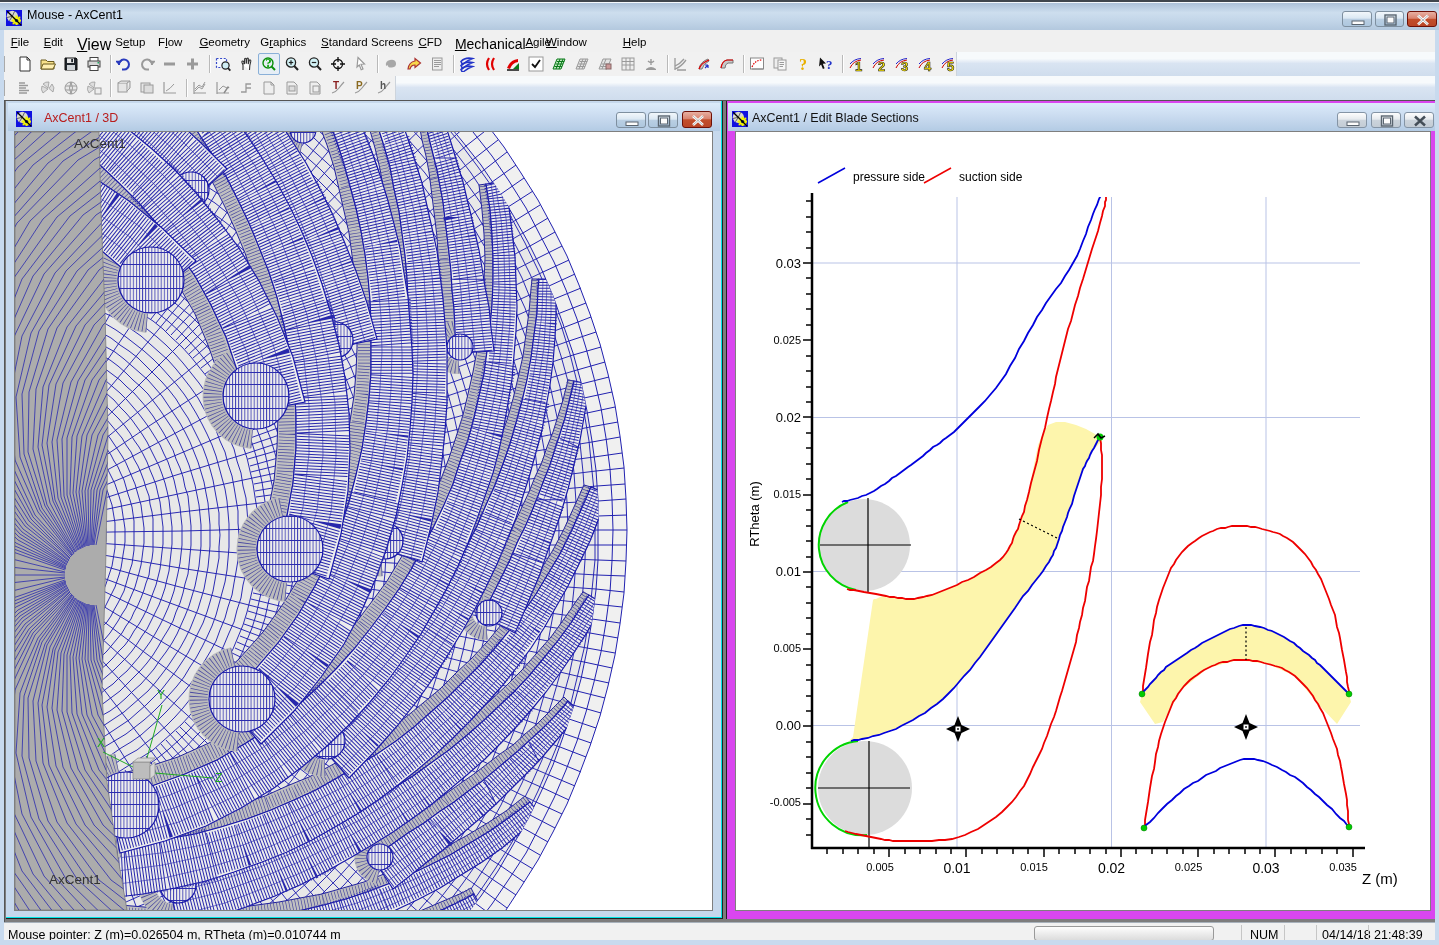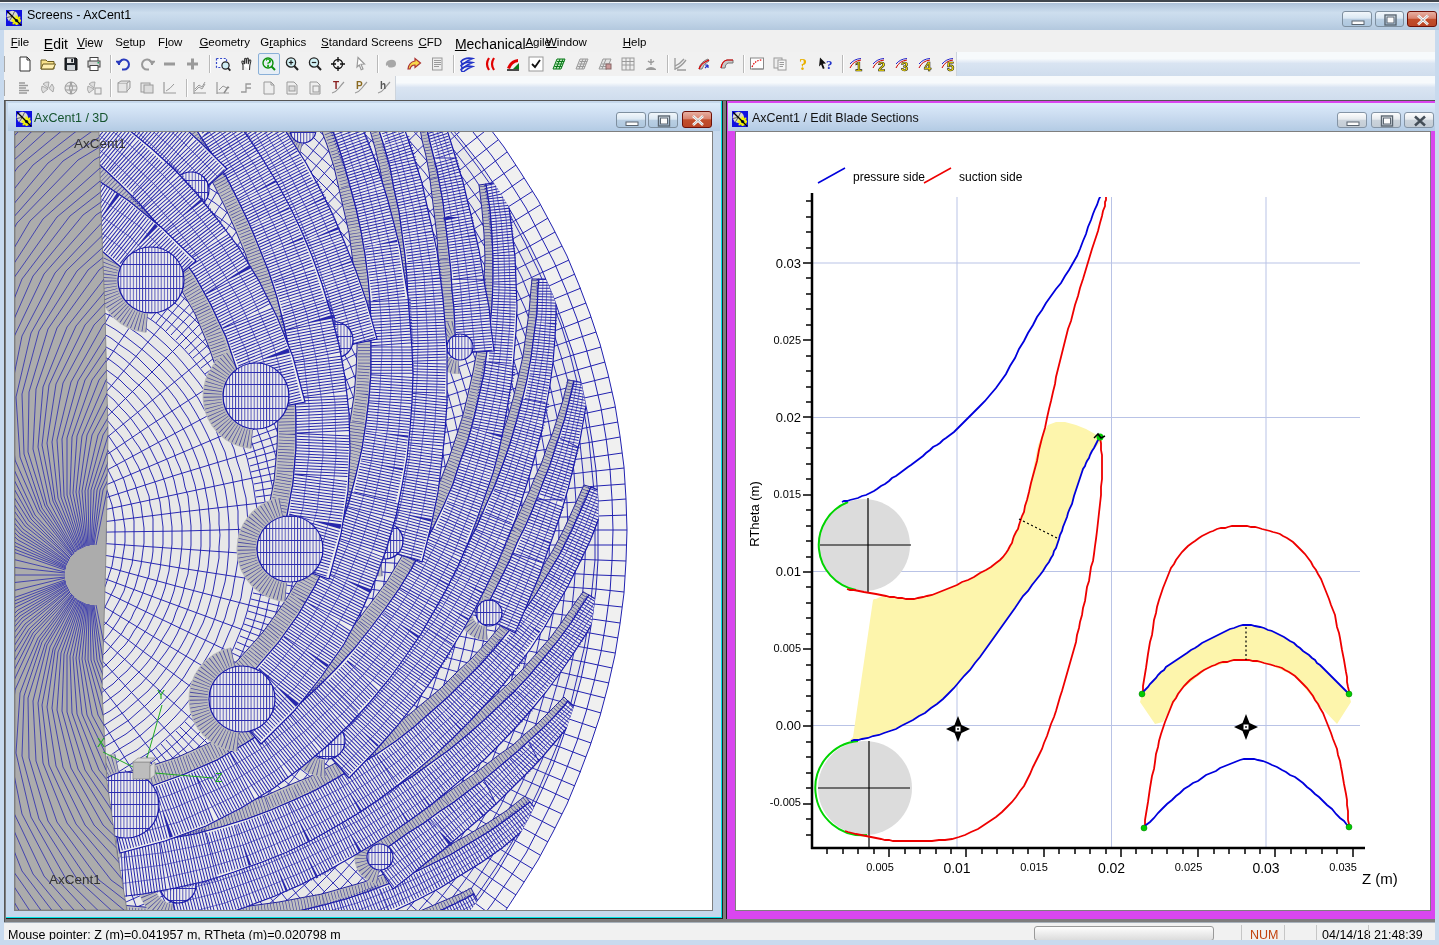--- a/index.html
+++ b/index.html
@@ -22,21 +22,21 @@
           <rect x="5.6" y="9.5" width="1.8" height="2.2"></rect>
           <rect x="13.2" y="9.5" width="1.8" height="2.2"></rect>
           <rect x="6.6" y="6.6" width="1.9" height="1.9"></rect>
           <rect x="12.4" y="6.6" width="1.9" height="1.9"></rect>
           <rect x="6.6" y="12.4" width="1.9" height="1.9"></rect>
           <rect x="12.4" y="12.4" width="1.9" height="1.9"></rect>
         </g>
         <circle cx="10.6" cy="10.6" r="1.7" fill="#0a1a66"></circle>
         <path d="M1.2,1.2L15.2,15.2" stroke="#000" stroke-width="1.3"></path>
       </svg></div>
-<div class="abs" style="left:27px;top:8px;font-size:12.5px;color:#000">Screens - AxCent1</div>
+<div class="abs" style="left:27px;top:8px;font-size:12.5px;color:#000">Mouse - AxCent1</div>
 <div class="abs" style="left:1342px;top:11px;width:30px;height:16px;background:linear-gradient(180deg,#f2f7fb 0%,#dbe8f3 45%,#bacfe3 50%,#aec7de 100%);border:1px solid #7e8f9f;border-radius:3px">
       <svg width="28" height="14" viewBox="0 0 28 14" style="position:absolute;left:0;top:0">
         <rect x="9.0" y="9.0" width="12" height="3.5" fill="#fcfcfc" stroke="#5a6570" stroke-width="1"></rect>
       </svg>
     </div>
     <div class="abs" style="left:1375px;top:11px;width:29px;height:16px;background:linear-gradient(180deg,#f2f7fb 0%,#dbe8f3 45%,#bacfe3 50%,#aec7de 100%);border:1px solid #7e8f9f;border-radius:3px">
       <svg width="27" height="14" viewBox="0 0 27 14" style="position:absolute;left:0;top:0">
         <rect x="9.0" y="3.0" width="11" height="10" fill="none" stroke="#5a6570" stroke-width="1.4"></rect>
         <rect x="9.0" y="3.0" width="11" height="10" fill="none" stroke="#fcfcfc" stroke-width="0"></rect>
         <rect x="11.0" y="5.0" width="7" height="6" fill="#fcfcfc" stroke="#5a6570" stroke-width="1"></rect>
@@ -44,22 +44,22 @@
     </div>
     <div class="abs" style="left:1407px;top:11px;width:30px;height:16px;background:linear-gradient(180deg,#e7b0a2 0%,#d98470 45%,#c24e2b 52%,#ba4526 100%);border:1px solid #6e1006;border-radius:3px">
       <svg width="28" height="14" viewBox="0 0 28 14" style="position:absolute;left:0;top:0">
         <path d="M10.0,3.5L20.0,12.5M20.0,3.5L10.0,12.5" stroke="#fcfcfc" stroke-width="2.6"></path>
         <path d="M10.0,3.5L20.0,12.5M20.0,3.5L10.0,12.5" stroke="#30383f" stroke-width="0.7" fill="none" opacity="0.5"></path>
       </svg>
     </div>
 
 <div class="abs" style="left:0;top:30px;width:1439px;height:22px;background:#f0f0f0">
       <div class="abs" style="left:10.7px;top:6px;font-size:11.5px;color:#000"><u>F</u>ile</div>
-      <div class="abs" style="left:43.8px;top:6px;font-size:14px;color:#000"><u>E</u>dit</div>
-      <div class="abs" style="left:76.9px;top:6px;font-size:12px;color:#000"><u>V</u>iew</div>
+      <div class="abs" style="left:43.8px;top:6px;font-size:11px;color:#000"><u>E</u>dit</div>
+      <div class="abs" style="left:76.9px;top:6px;font-size:16px;color:#000"><u>V</u>iew</div>
       <div class="abs" style="left:115.3px;top:6px;font-size:11.5px;color:#000">S<u>e</u>tup</div>
       <div class="abs" style="left:158.1px;top:6px;font-size:11.5px;color:#000">F<u>l</u>ow</div>
       <div class="abs" style="left:199.4px;top:6px;font-size:11.5px;color:#000"><u>G</u>eometry</div>
       <div class="abs" style="left:260.3px;top:6px;font-size:11.5px;color:#000">G<u>r</u>aphics</div>
       <div class="abs" style="left:321.1px;top:6px;font-size:11.5px;color:#000"><u>S</u>tandard Screens</div>
       <div class="abs" style="left:418.4px;top:6px;font-size:11.5px;color:#000"><u>C</u>FD</div>
       <div class="abs" style="left:454.9px;top:6px;font-size:14px;color:#000"><u>M</u>echanical</div>
       <div class="abs" style="left:525.4px;top:6px;font-size:11.5px;color:#000"><u>A</u>gile</div>
       <div class="abs" style="left:546px;top:6px;font-size:11.5px;color:#000"><u>W</u>indow</div>
       <div class="abs" style="left:622.7px;top:6px;font-size:11.5px;color:#000"><u>H</u>elp</div>
@@ -348,21 +348,21 @@
             <rect x="5.6" y="9.5" width="1.8" height="2.2"></rect>
             <rect x="13.2" y="9.5" width="1.8" height="2.2"></rect>
             <rect x="6.6" y="6.6" width="1.9" height="1.9"></rect>
             <rect x="12.4" y="6.6" width="1.9" height="1.9"></rect>
             <rect x="6.6" y="12.4" width="1.9" height="1.9"></rect>
             <rect x="12.4" y="12.4" width="1.9" height="1.9"></rect>
           </g>
           <circle cx="10.6" cy="10.6" r="1.7" fill="#0a1a66"></circle>
           <path d="M1.2,1.2L15.2,15.2" stroke="#000" stroke-width="1.3"></path>
         </svg></div>
-  <div class="abs" style="left:28px;top:10px;font-size:12.5px;color:#14532d">AxCent1 / 3D</div>
+  <div class="abs" style="left:38px;top:10px;font-size:12.5px;color:#b91c1c">AxCent1 / 3D</div>
   <div class="abs" style="left:610px;top:11px;width:30px;height:16px;background:linear-gradient(180deg,#f2f7fb 0%,#dbe8f3 45%,#bacfe3 50%,#aec7de 100%);border:1px solid #7e8f9f;border-radius:3px">
         <svg width="28" height="14" viewBox="0 0 28 14" style="position:absolute;left:0;top:0">
           <rect x="9.0" y="9.0" width="12" height="3.5" fill="#fcfcfc" stroke="#5a6570" stroke-width="1"></rect>
         </svg>
       </div>
       <div class="abs" style="left:642px;top:11px;width:30px;height:16px;background:linear-gradient(180deg,#f2f7fb 0%,#dbe8f3 45%,#bacfe3 50%,#aec7de 100%);border:1px solid #7e8f9f;border-radius:3px">
         <svg width="28" height="14" viewBox="0 0 28 14" style="position:absolute;left:0;top:0">
           <rect x="9.5" y="3.0" width="11" height="10" fill="none" stroke="#5a6570" stroke-width="1.4"></rect>
           <rect x="9.5" y="3.0" width="11" height="10" fill="none" stroke="#fcfcfc" stroke-width="0"></rect>
           <rect x="11.5" y="5.0" width="7" height="6" fill="#fcfcfc" stroke="#5a6570" stroke-width="1"></rect>
@@ -1068,24 +1068,24 @@
             <text x="23" y="382" font-family="Liberation Sans, sans-serif" font-size="13" fill="#000" transform="rotate(-90 23 382)" text-anchor="middle">RTheta (m)</text>
             <line x1="82" y1="51" x2="109" y2="36" stroke="#0000dd" stroke-width="1.5"></line>
             <text x="117" y="49" font-family="Liberation Sans, sans-serif" font-size="12" fill="#000">pressure side</text>
             <line x1="188" y1="51" x2="215" y2="36" stroke="#ee0000" stroke-width="1.5"></line>
             <text x="223" y="49" font-family="Liberation Sans, sans-serif" font-size="12" fill="#000">suction side</text>
           </svg></div>
   </div>
 </div>
 
 <div class="abs" style="left:0;top:922px;width:1439px;height:23px;background:#f1f1f1;border-top:1px solid #a8b2bc">
-  <div class="abs" style="left:8px;top:5px;font-size:12.5px;color:#000">Mouse pointer: Z (m)=0.041957 m, RTheta (m)=0.020798 m</div>
+  <div class="abs" style="left:8px;top:5px;font-size:12.5px;color:#000">Mouse pointer: Z (m)=0.026504 m, RTheta (m)=0.010744 m</div>
   <div class="abs" style="left:1034px;top:3px;width:180px;height:15px;border:1px solid #999;border-radius:3px;background:linear-gradient(180deg,#fdfdfd,#dcdcdc)"></div>
   <div class="abs" style="left:1241px;top:2px;width:1px;height:18px;background:#c6c6c6"></div>
-  <div class="abs" style="left:1250px;top:5px;font-size:12.5px;color:#c2410c">NUM</div>
+  <div class="abs" style="left:1250px;top:5px;font-size:12.5px;color:#000000">NUM</div>
   <div class="abs" style="left:1284px;top:2px;width:1px;height:18px;background:#c6c6c6"></div>
   <div class="abs" style="left:1316px;top:2px;width:1px;height:18px;background:#c6c6c6"></div>
   <div class="abs" style="left:1322px;top:5px;font-size:12.5px;color:#000">04/14/18</div>
   <div class="abs" style="left:1368px;top:2px;width:1px;height:18px;background:#c6c6c6"></div>
   <div class="abs" style="left:1374px;top:5px;font-size:12.5px;color:#000">21:48:39</div>
 
 </div>
 
 <div class="abs" style="left:0;top:30px;width:4px;height:915px;background:#c8daee"></div>
 <div class="abs" style="left:1435px;top:30px;width:4px;height:915px;background:#c8daee"></div>

